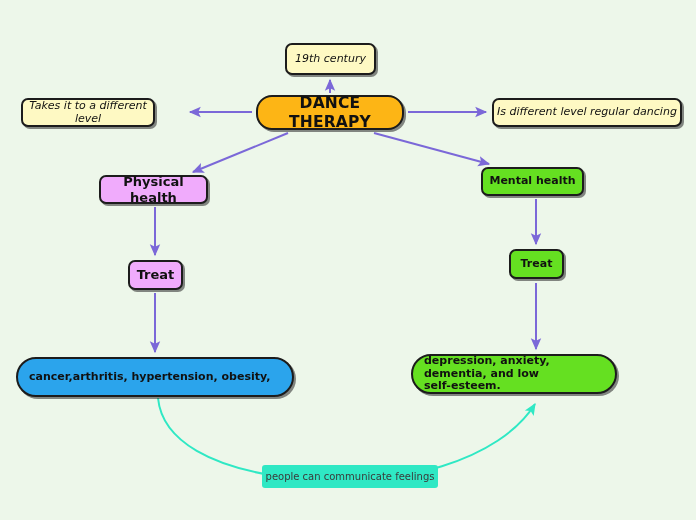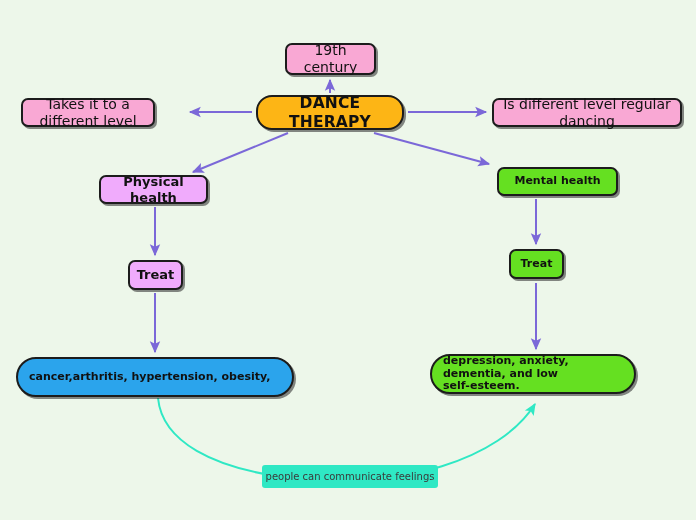--- a/index.html
+++ b/index.html
@@ -47,47 +47,48 @@
     left: 256px; top: 95px; width: 148px; height: 35px;
     background: #fdb515;
     border-radius: 16px;
     justify-content: center;
     font-size: 15.5px;
     font-weight: bold;
     letter-spacing: 0.2px;
     text-align: center;
   }
   .n-teal {
-    background: #f9a8d4;
-    font-size: 14px;
+    background: #fef9c3;
+    font-size: 11px;
     font-weight: normal;
     justify-content: center;
     text-align: center;
+    font-style: italic;
   }
   .n-19 { left: 285px; top: 43px; width: 91px; height: 32px; }
   .n-left-top { left: 21px; top: 98px; width: 134px; height: 29px; }
   .n-right-top { left: 492px; top: 98px; width: 190px; height: 29px; }
 
   .n-blue {
     background: #f0abfc;
     font-size: 13px;
     font-weight: bold;
   }
   .n-green {
     background: #65e021;
     font-size: 11px;
     font-weight: bold;
   }
   .n-physical {
     left: 99px; top: 175px; width: 109px; height: 29px;
     justify-content: center; text-align: center;
   }
   .n-mental {
-    left: 481px; top: 167px; width: 121px; height: 29px;
-    justify-content: center; text-align: center; margin-left: 16px;
+    left: 481px; top: 167px; width: 103px; height: 29px;
+    justify-content: center; text-align: center;
   }
   .n-treat-l {
     left: 128px; top: 260px; width: 55px; height: 30px;
     justify-content: center; text-align: center;
   }
   .n-treat-r {
     left: 509px; top: 249px; width: 55px; height: 30px;
     justify-content: center; text-align: center;
   }
   .n-list {
@@ -97,21 +98,20 @@
     line-height: 1.35;
     border-radius: 20px;
   }
   .n-phys-list {
     left: 16px; top: 357px; width: 278px; height: 40px;
     background: #2ba4ec;
   }
   .n-ment-list {
     left: 411px; top: 354px; width: 206px; height: 40px;
     background: #65e021;
-    margin-left: 19px;
   }
   .n-plain {
     position: absolute;
     box-sizing: border-box;
     background: #2fe8c4;
     border: none;
     border-radius: 3px;
     display: flex;
     align-items: center;
     justify-content: center;

